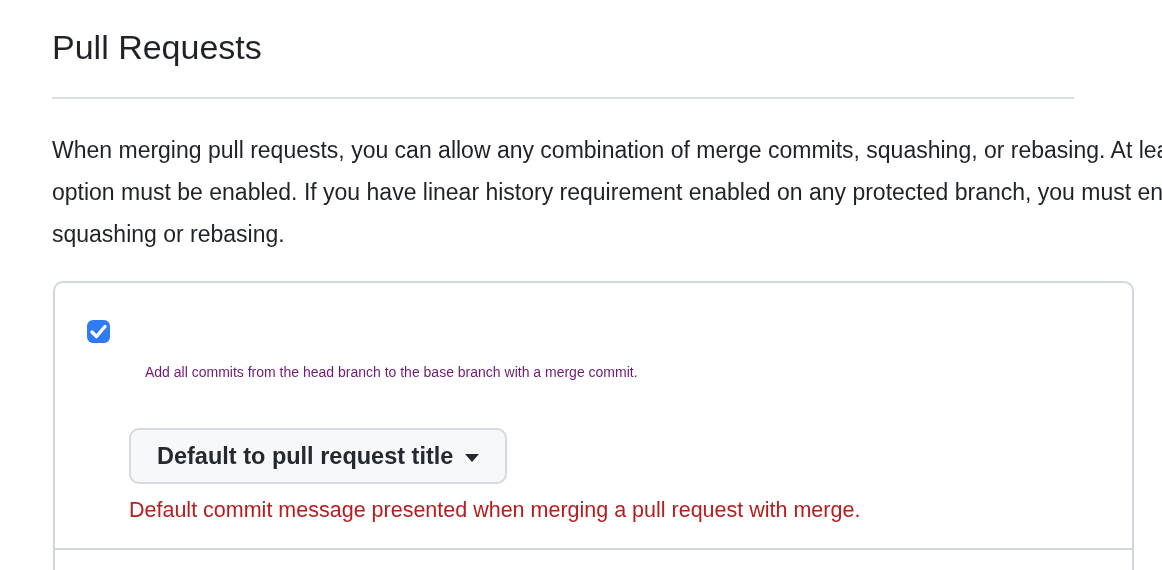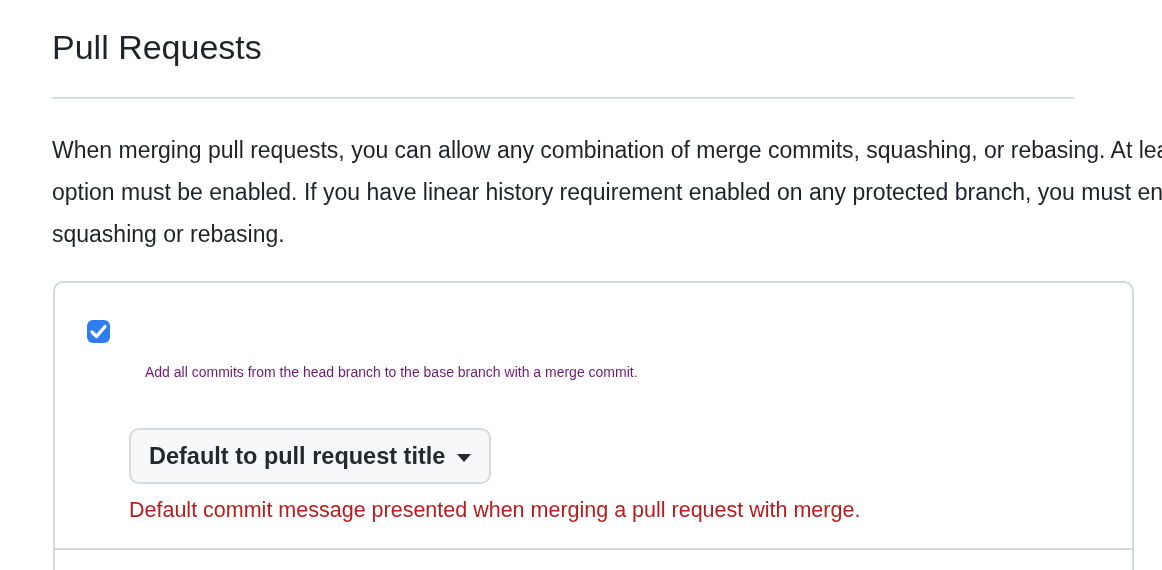--- a/index.html
+++ b/index.html
@@ -54,21 +54,21 @@
     position: absolute; left: 73px; top: 74px;
     font-size: 14px; line-height: 30px; color: #701a75;
     white-space: nowrap;
     margin-left: 17px;
   }
 
   .dropdown-btn {
     position: absolute; left: 74px; top: 145px;
     height: 56px;
     display: inline-flex; align-items: center;
-    padding: 0 18px;
+    padding: 0 26px;
     background: #f6f8fa;
     border: 2px solid #d6dadf;
     border-radius: 10px;
     font-family: "Liberation Sans", sans-serif;
     font-size: 23.5px; font-weight: 700; color: #24292f;
     white-space: nowrap; cursor: pointer;
   }
   .dropdown-caret {
     width: 0; height: 0; margin-left: 12px; margin-top: 3px;
     border-left: 7px solid transparent;

